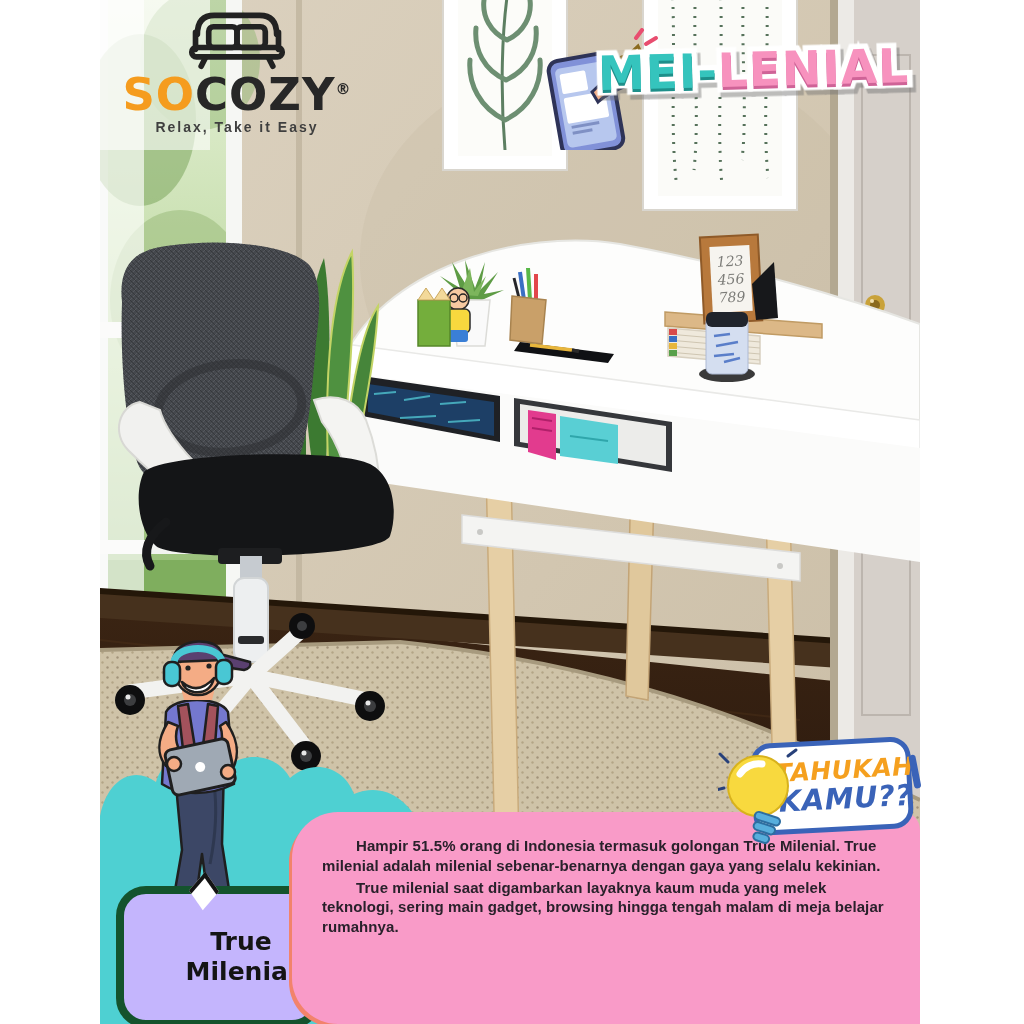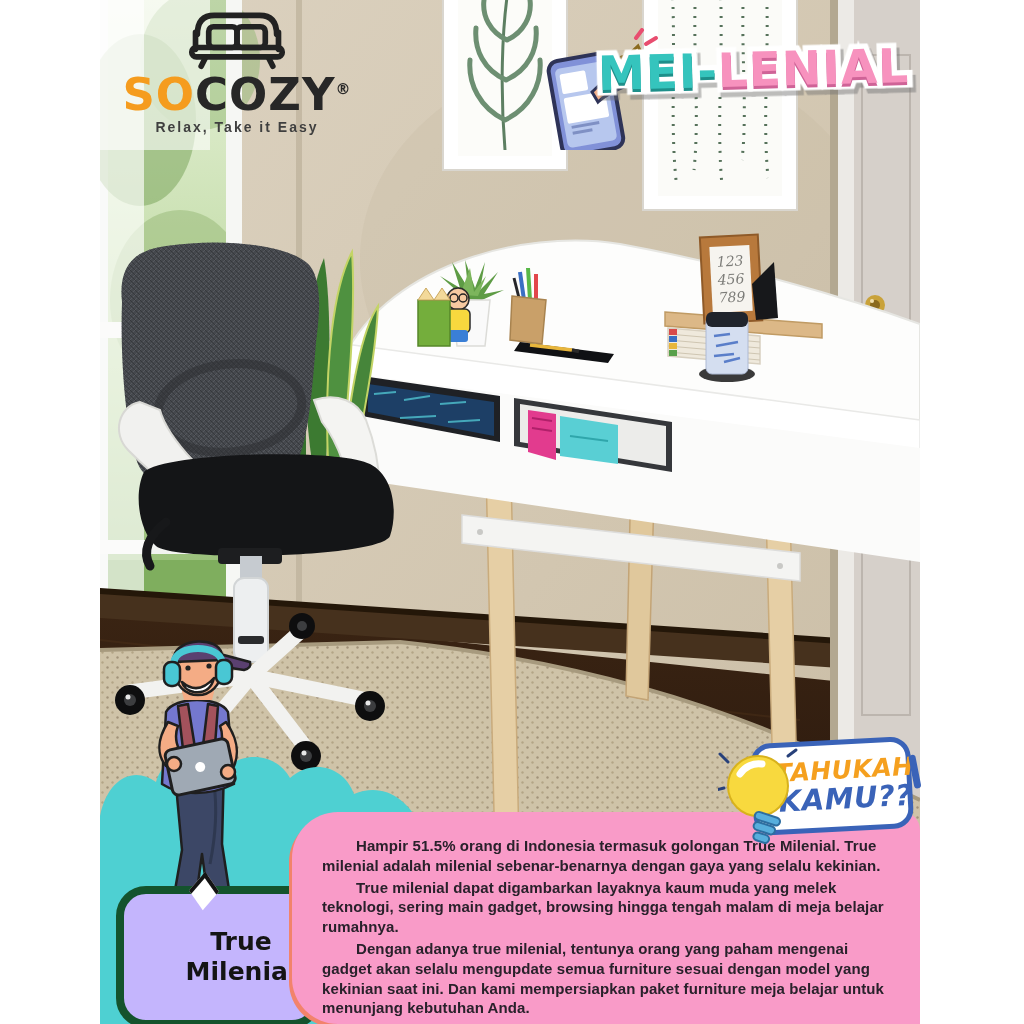--- a/index.html
+++ b/index.html
@@ -401,22 +401,21 @@
     </g>
   </svg>
 
   <div class="speech">
     <span>True</span>
     <span>Milenial</span>
   </div>
 
   <div class="panel">
     <p>Hampir 51.5% orang di Indonesia termasuk golongan True Milenial. True milenial adalah milenial sebenar-benarnya dengan gaya yang selalu kekinian.</p>
-    <p>True milenial dapat digambarkan layaknya kaum muda yang melek teknologi, sering main gadget, browsing hingga tengah malam di meja belajar rumahnya.</p>
-    <p>Dengan adanya true milenial, tentunya orang yang paham mengenai gadget akan selalu mengupdate semua furniture sesuai dengan model yang kekinian saat ini. Dan kami mempersiapkan paket furniture meja belajar untuk menunjang kebutuhan Anda.</p>
+    <p>True milenial saat digambarkan layaknya kaum muda yang melek teknologi, sering main gadget, browsing hingga tengah malam di meja belajar rumahnya.</p>
   </div>
 
   <div class="badge">
     <div class="badge-bubble">
       <span class="badge-l1">TAHUKAH</span>
       <span class="badge-l2">KAMU??</span>
     </div>
     <svg class="bulb" width="86" height="104" viewBox="0 0 86 104">
       <g stroke="#27407a" stroke-width="3" stroke-linecap="round">
         <path d="M10 18 L2 10" fill="none"></path>

